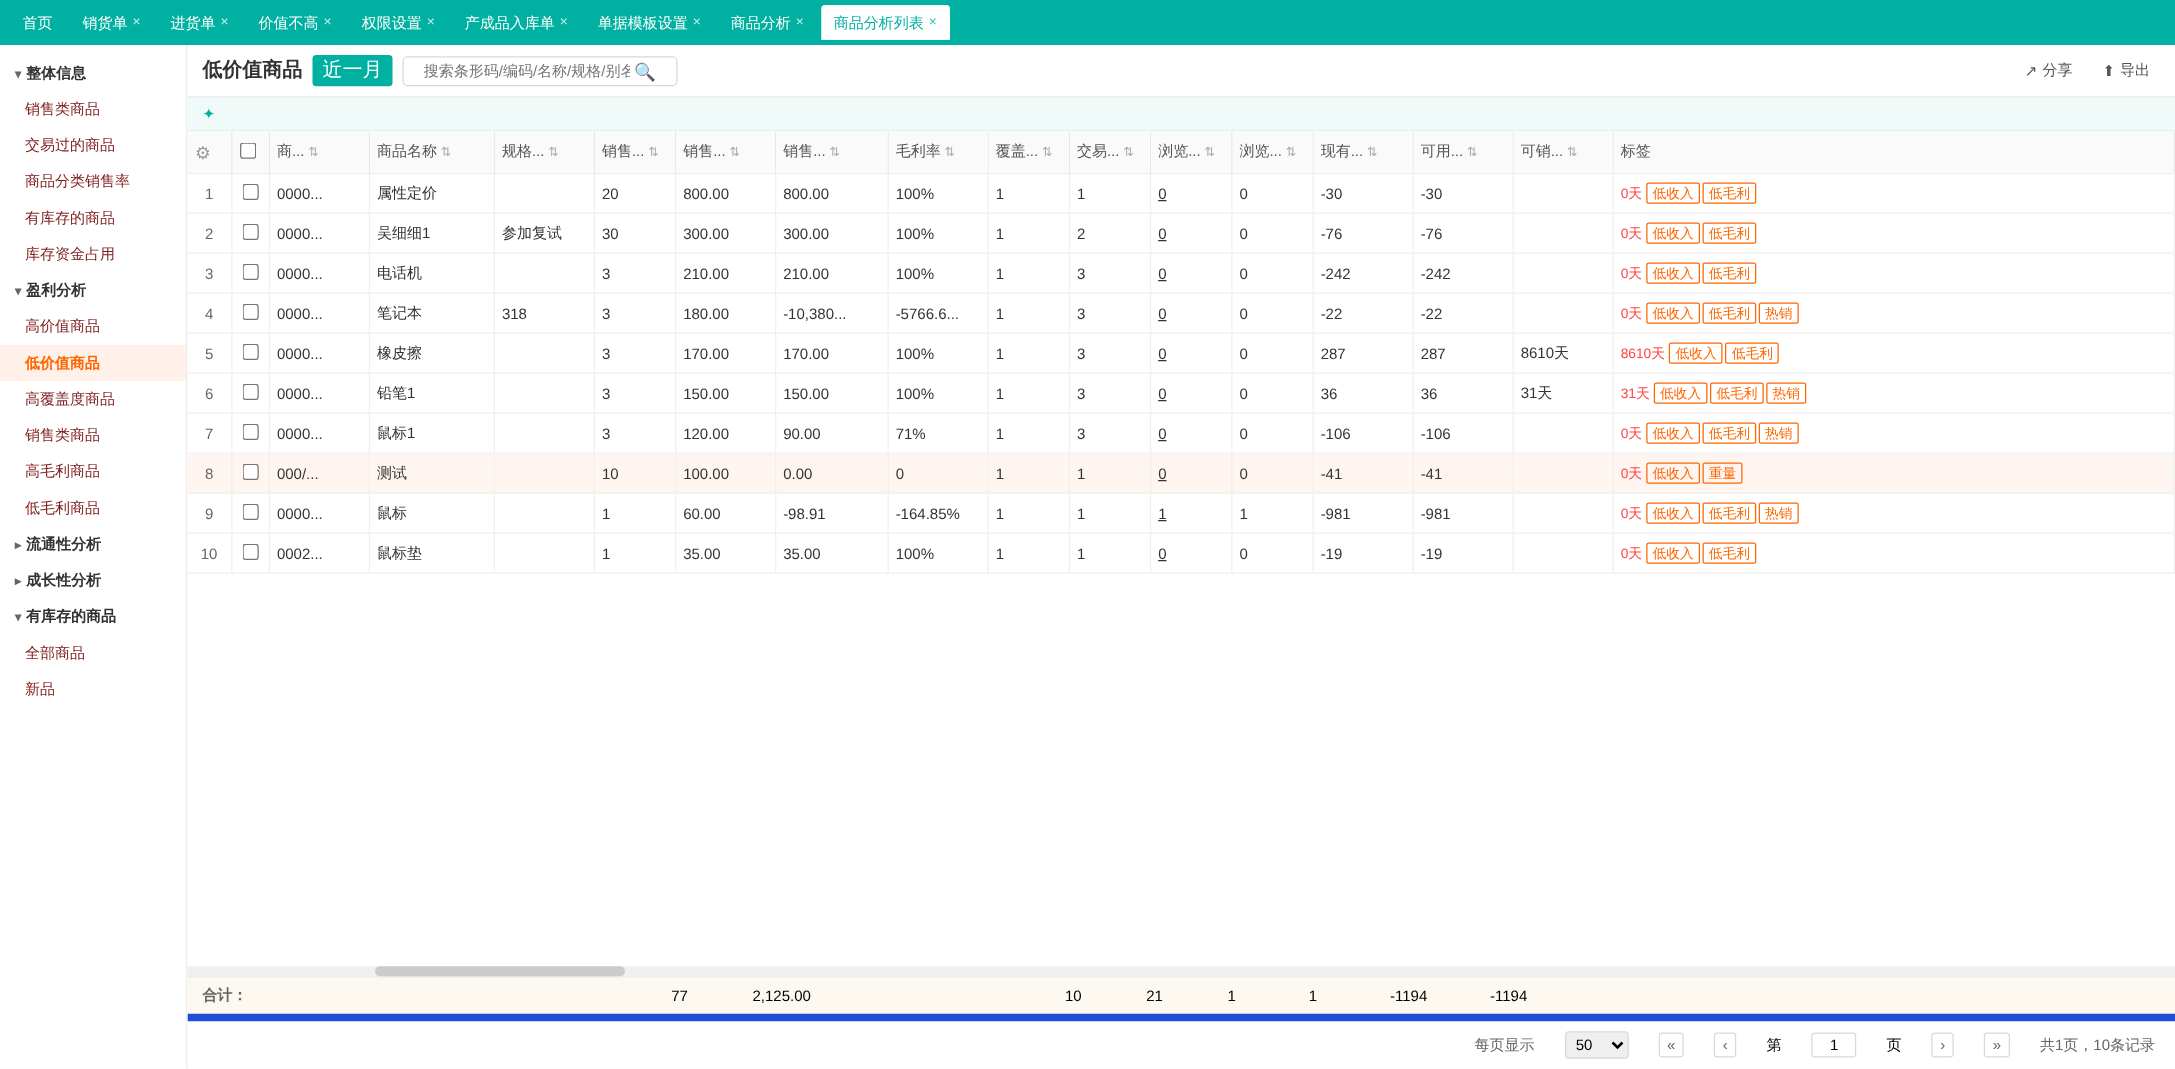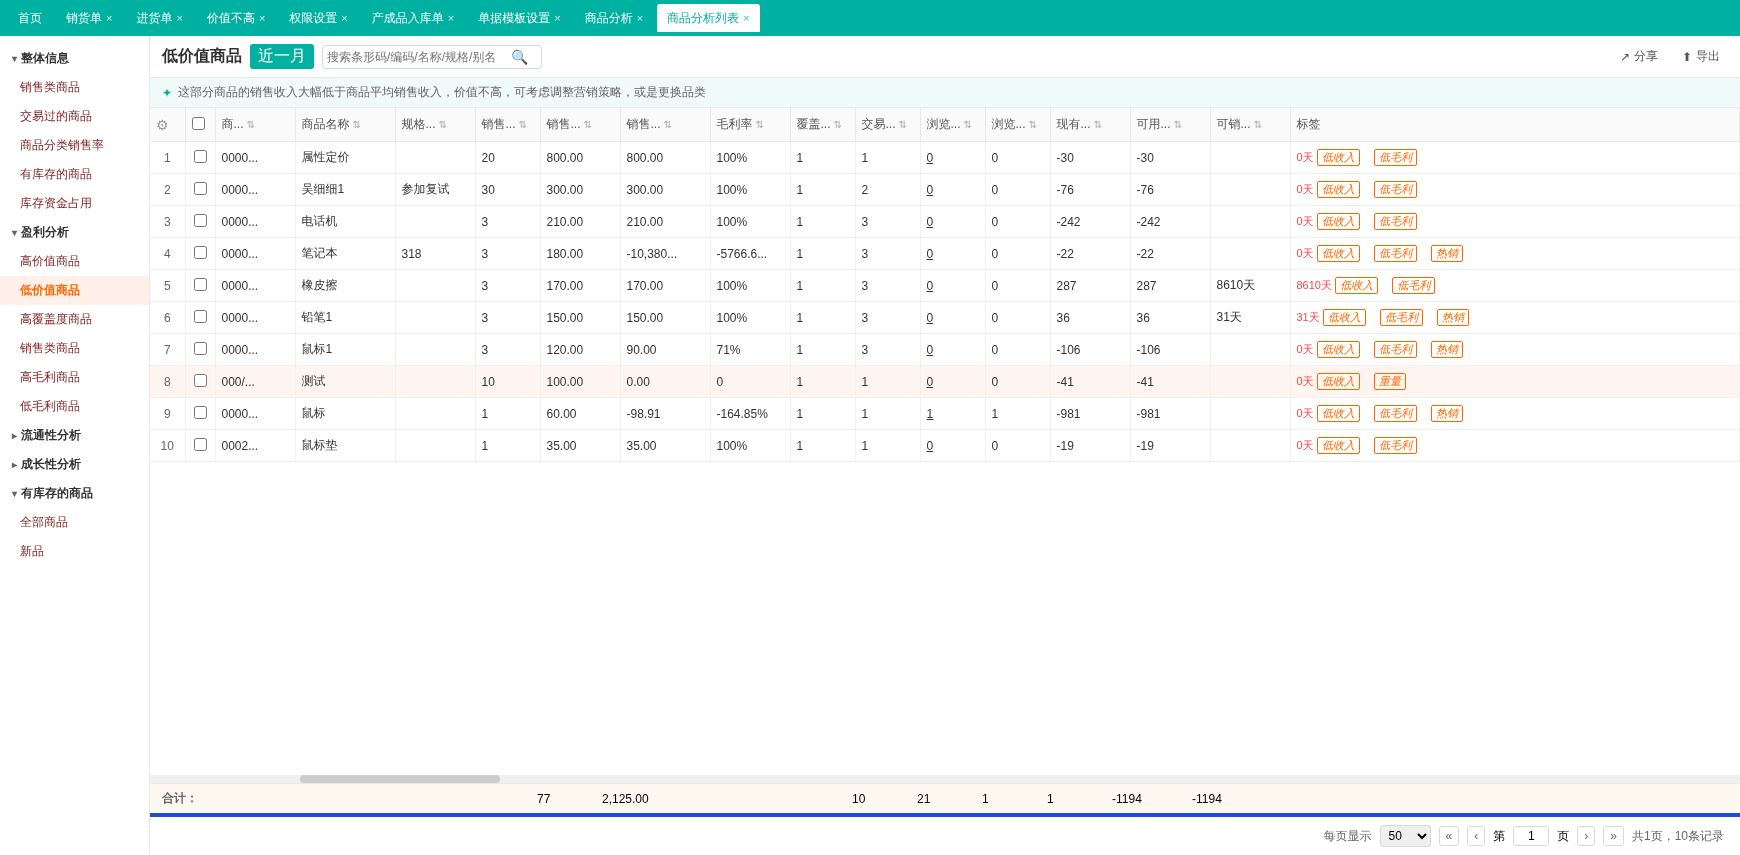--- a/index.html
+++ b/index.html
@@ -90,21 +90,21 @@
       border-radius: 3px;
       padding: 2px 8px;
       font-size: 16px;
       cursor: pointer;
     }
     .search-box {
       display: flex;
       align-items: center;
       border: 1px solid #d9d9d9;
       border-radius: 4px;
-      padding: 3px 4px;
+      padding: 3px 16px;
       gap: 4px;
       background: #fff;
       width: 220px;
     }
     .search-box input {
       border: none;
       outline: none;
       font-size: 12px;
       color: #999;
       width: 180px;
@@ -179,22 +179,21 @@
       color: #333;
       border-right: 1px solid #f0f0f0;
       white-space: nowrap;
     }
     .tag-badge {
       display: inline-block;
       border: 1px solid;
       border-radius: 2px;
       padding: 0 4px;
       font-size: 11px;
-      margin-right: 14px;
-      font-style: italic;
+      margin-right: 2px;
     }
     .tag-low-income { color: #ff6600; border-color: #ff6600; }
     .tag-hot { color: #ff6600; border-color: #ff6600; }
     .tag-main { color: #ff6600; border-color: #ff6600; }
     .days-badge { color: #ff4444; font-size: 11px; }
     .underline { text-decoration: underline; cursor: pointer; }
     .checkbox-col { width: 30px; text-align: center; }
     .num-col { width: 35px; text-align: center; color: #666; }
 
     
@@ -202,27 +201,27 @@
       border-top: 1px solid #e8e8e8;
       background: #fdf9f0;
       padding: 6px 12px;
       display: flex;
       align-items: center;
     }
     .footer-label { color: #666; font-weight: bold; margin-right: 8px; }
 
     
     .pagination-bar {
-      border-top: 4px solid #1d4ed8;
+      border-top: 6px solid #1d4ed8;
       background: #fff;
       padding: 8px 16px;
       display: flex;
       align-items: center;
       justify-content: flex-end;
-      gap: 8px;
+      gap: 24px;
     }
     .page-size-label { color: #666; }
     .page-size-select {
       border: 1px solid #d9d9d9;
       border-radius: 3px;
       padding: 2px 4px;
       font-size: 12px;
     }
     .page-btn {
       border: 1px solid #d9d9d9;
@@ -358,21 +357,20 @@
         </div>
         <div class="action-btn">
           <span>⬆</span>
           <span>导出</span>
         </div>
       </div>
     </div>
 
     <div class="warning-banner">
       <span class="warning-icon">✦</span>
-      <span>这部分商品的销售收入大幅低于商品平均销售收入，价值不高，可考虑调整营销策略，或是更换品类</span>
     </div>
 
     <div class="table-container">
       <table>
         <thead>
           <tr>
             <th style="width:35px">
               <span class="settings-icon">⚙</span>
             </th>
             <th style="width:30px">

